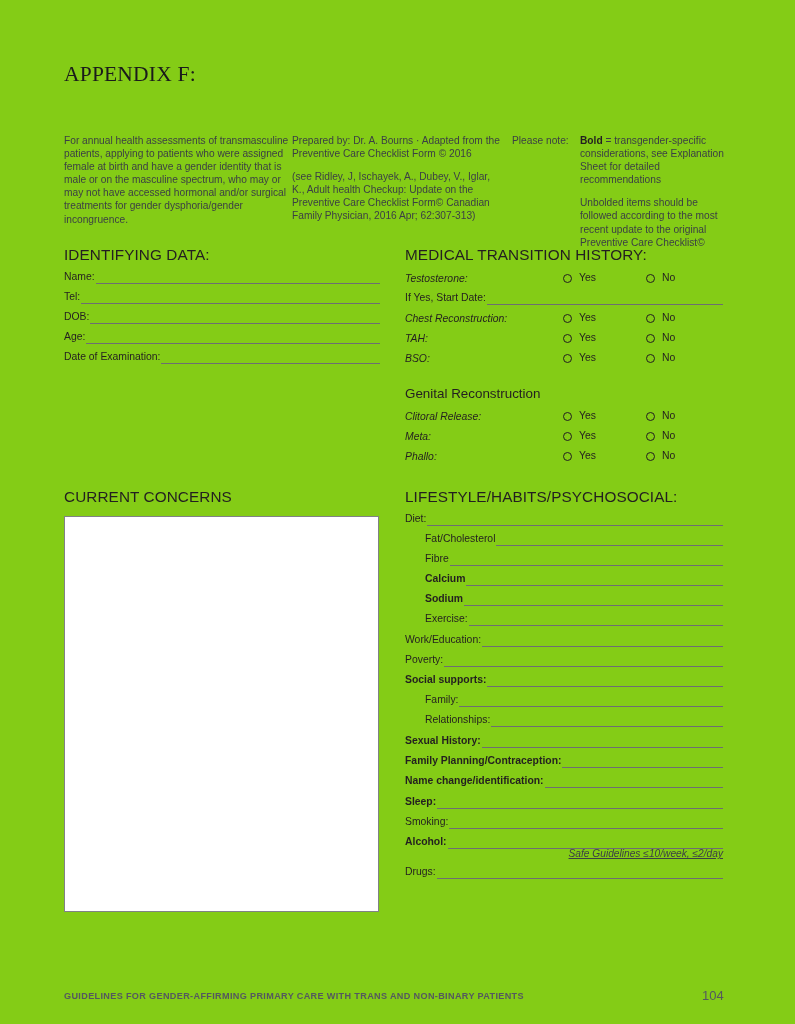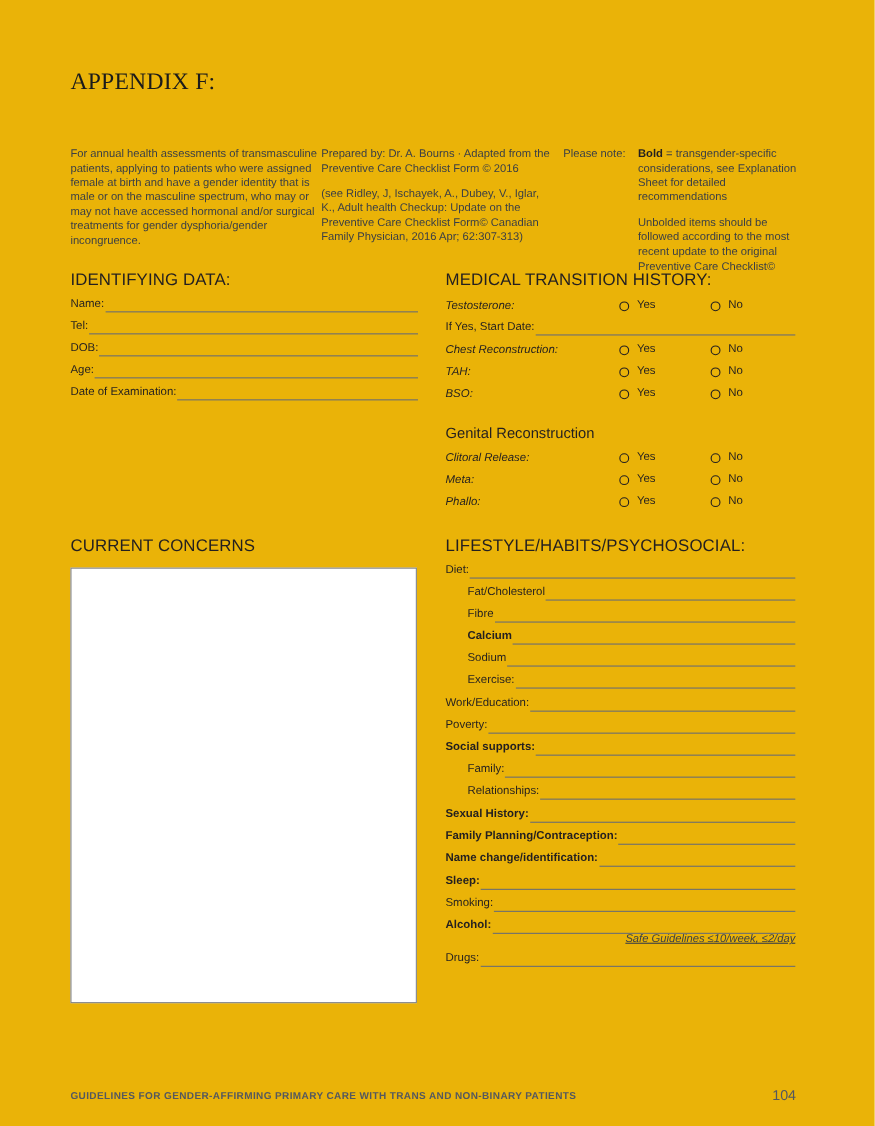--- a/index.html
+++ b/index.html
@@ -13,21 +13,21 @@
     position: relative;
     font-family: "Liberation Sans", sans-serif;
     color: #231f20;
     overflow: hidden;
   }
   .page {
     position: absolute;
     left: 0; top: 0;
     width: 795px;
     height: 1024px;
-    background: #eab308;
+    background: #84cc16;
   }
 
   
   .appendix-label {
     position: absolute;
     left: 64px;
     top: 62px;
     font-family: "Liberation Serif", serif;
     font-size: 21.5px;
     letter-spacing: 0.2px;
@@ -331,21 +331,21 @@
     <span class="rule"></span>
   </div>
   <div class="frow" style="left:425px; top:551px; width:298px;">
     <span class="lab">Fibre</span>
     <span class="rule"></span>
   </div>
   <div class="frow b" style="left:425px; top:571px; width:298px;">
     <span class="lab">Calcium</span>
     <span class="rule"></span>
   </div>
-  <div class="frow" style="left:425px; top:591px; width:298px;">
+  <div class="frow" style="left:425px; top:591px; width:298px;font-weight:bold;">
     <span class="lab">Sodium</span>
     <span class="rule"></span>
   </div>
   <div class="frow" style="left:425px; top:611px; width:298px;">
     <span class="lab">Exercise:</span>
     <span class="rule"></span>
   </div>
   <div class="frow" style="left:405px; top:632px; width:318px;">
     <span class="lab">Work/Education:</span>
     <span class="rule"></span>

